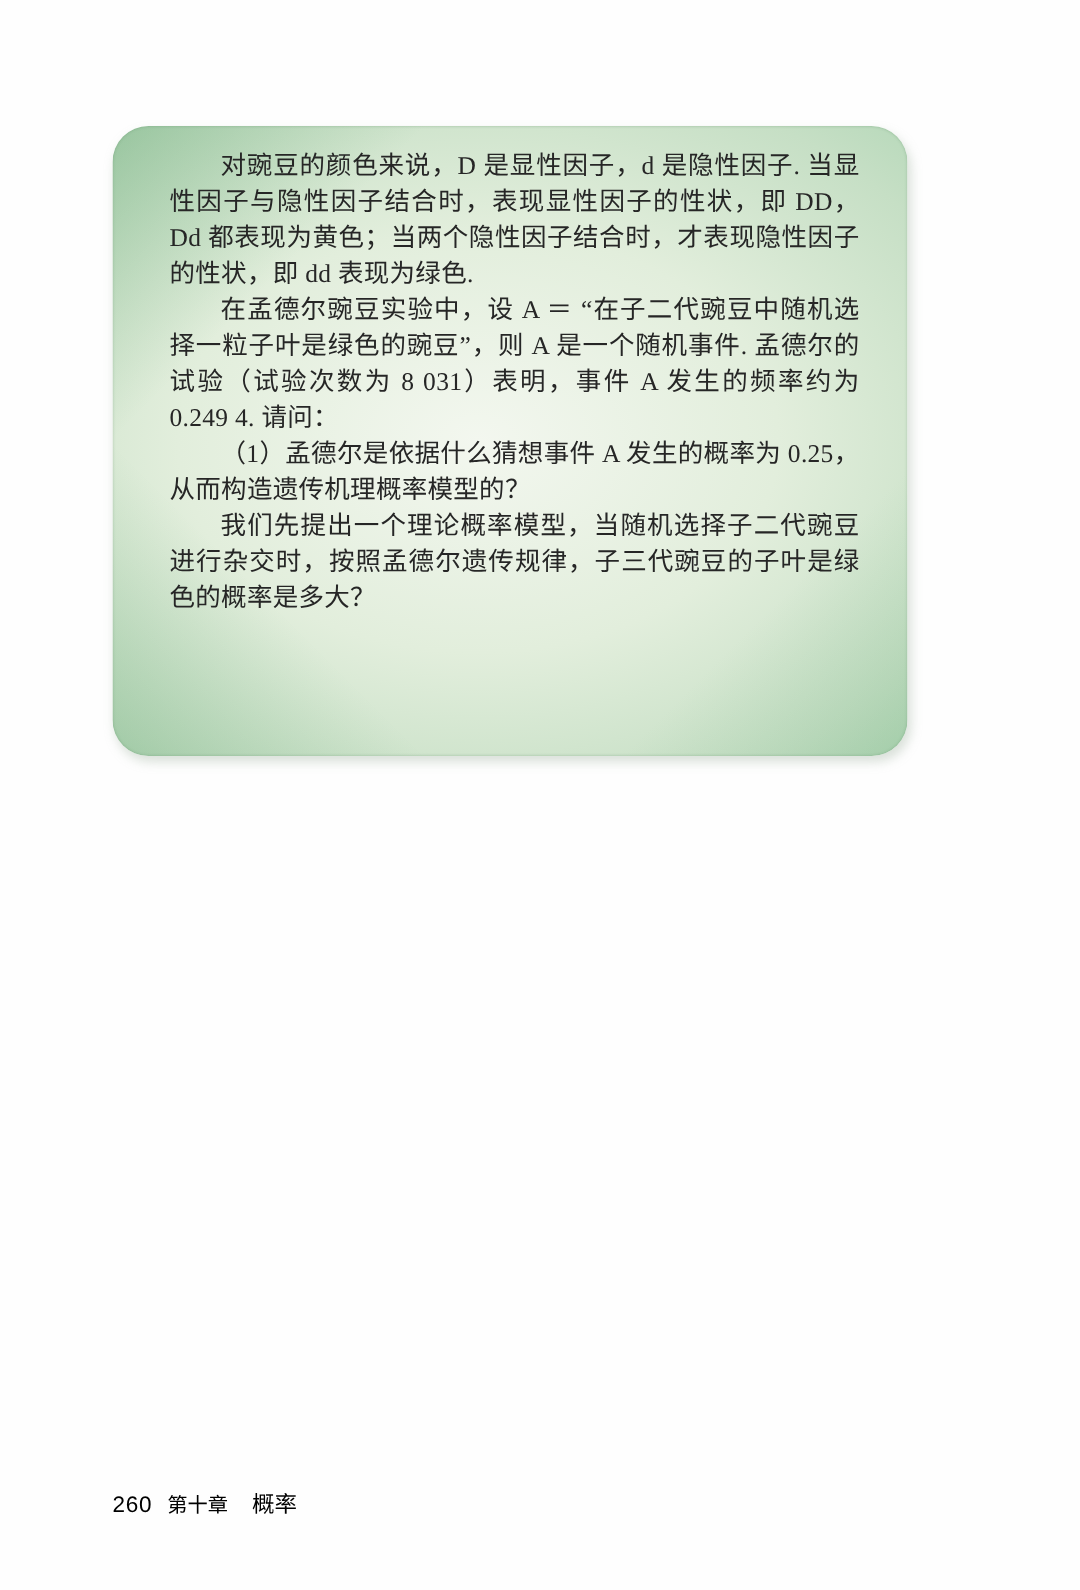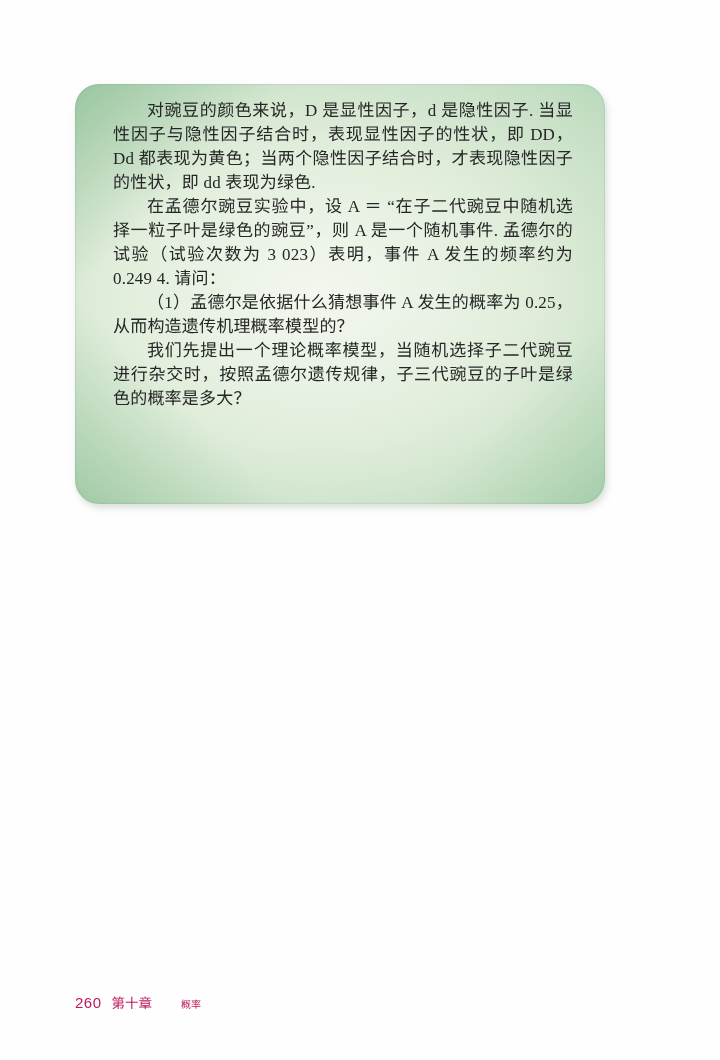--- a/index.html
+++ b/index.html
@@ -50,45 +50,45 @@
     text-align: justify;
     text-indent: 2em;
     letter-spacing: 0.2px;
   }
   .page-footer {
     position: absolute;
     left: 75px;
     top: 979px;
     display: flex;
     align-items: baseline;
-    color: #be185d;
+    color: #000000;
     font-family: "Liberation Sans", "DejaVu Sans", sans-serif;
   }
   .page-footer .page-number {
     font-size: 15px;
     letter-spacing: 0.5px;
   }
   .page-footer .chapter {
     font-size: 13.5px;
     margin-left: 10px;
     margin-top: 13px;
   }
   .page-footer .section {
-    font-size: 10px;
-    margin-left: 29px;
+    font-size: 15px;
+    margin-left: 16px;
   }
 </style>
 </head>
 <body>
 
 <div class="page">
 
   <div class="content-card">
     <p>对豌豆的颜色来说，D 是显性因子，d 是隐性因子. 当显性因子与隐性因子结合时，表现显性因子的性状，即 DD，Dd 都表现为黄色；当两个隐性因子结合时，才表现隐性因子的性状，即 dd 表现为绿色.</p>
-    <p>在孟德尔豌豆实验中，设 A ＝ “在子二代豌豆中随机选择一粒子叶是绿色的豌豆”，则 A 是一个随机事件. 孟德尔的试验（试验次数为 3 023）表明，事件 A 发生的频率约为 0.249 4. 请问：</p>
+    <p>在孟德尔豌豆实验中，设 A ＝ “在子二代豌豆中随机选择一粒子叶是绿色的豌豆”，则 A 是一个随机事件. 孟德尔的试验（试验次数为 8 031）表明，事件 A 发生的频率约为 0.249 4. 请问：</p>
     <p>（1）孟德尔是依据什么猜想事件 A 发生的概率为 0.25，从而构造遗传机理概率模型的？</p>
     <p>我们先提出一个理论概率模型，当随机选择子二代豌豆进行杂交时，按照孟德尔遗传规律，子三代豌豆的子叶是绿色的概率是多大？</p>
   </div>
 
   <div class="page-footer">
     <span class="page-number">260</span>
     <span class="chapter">第十章</span>
     <span class="section">概率</span>
   </div>
 

